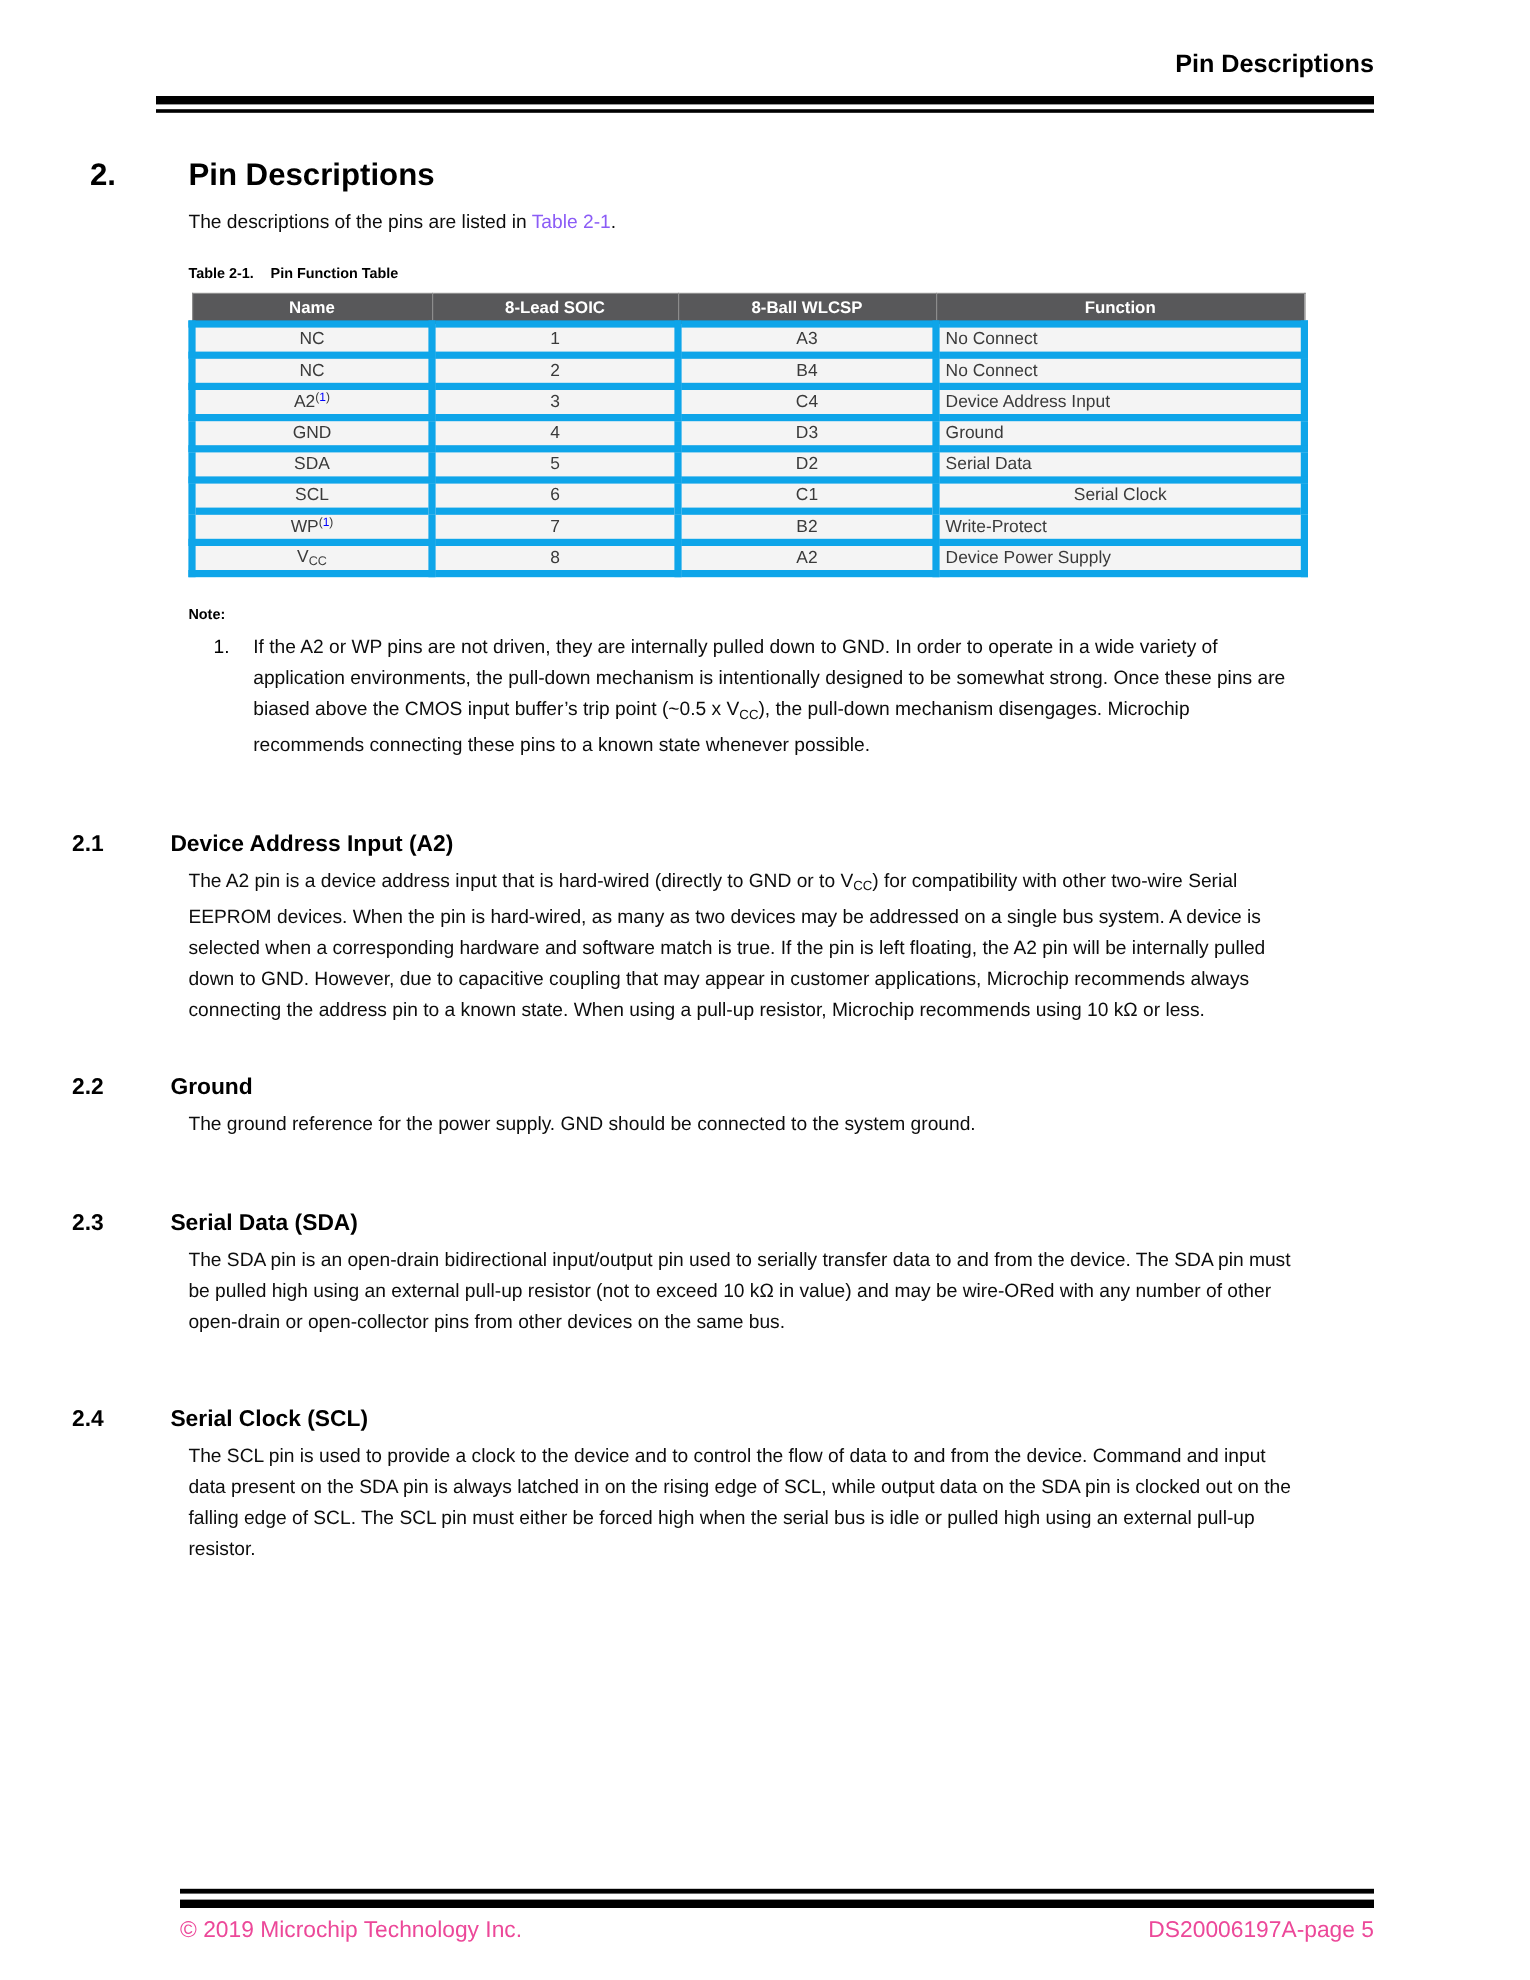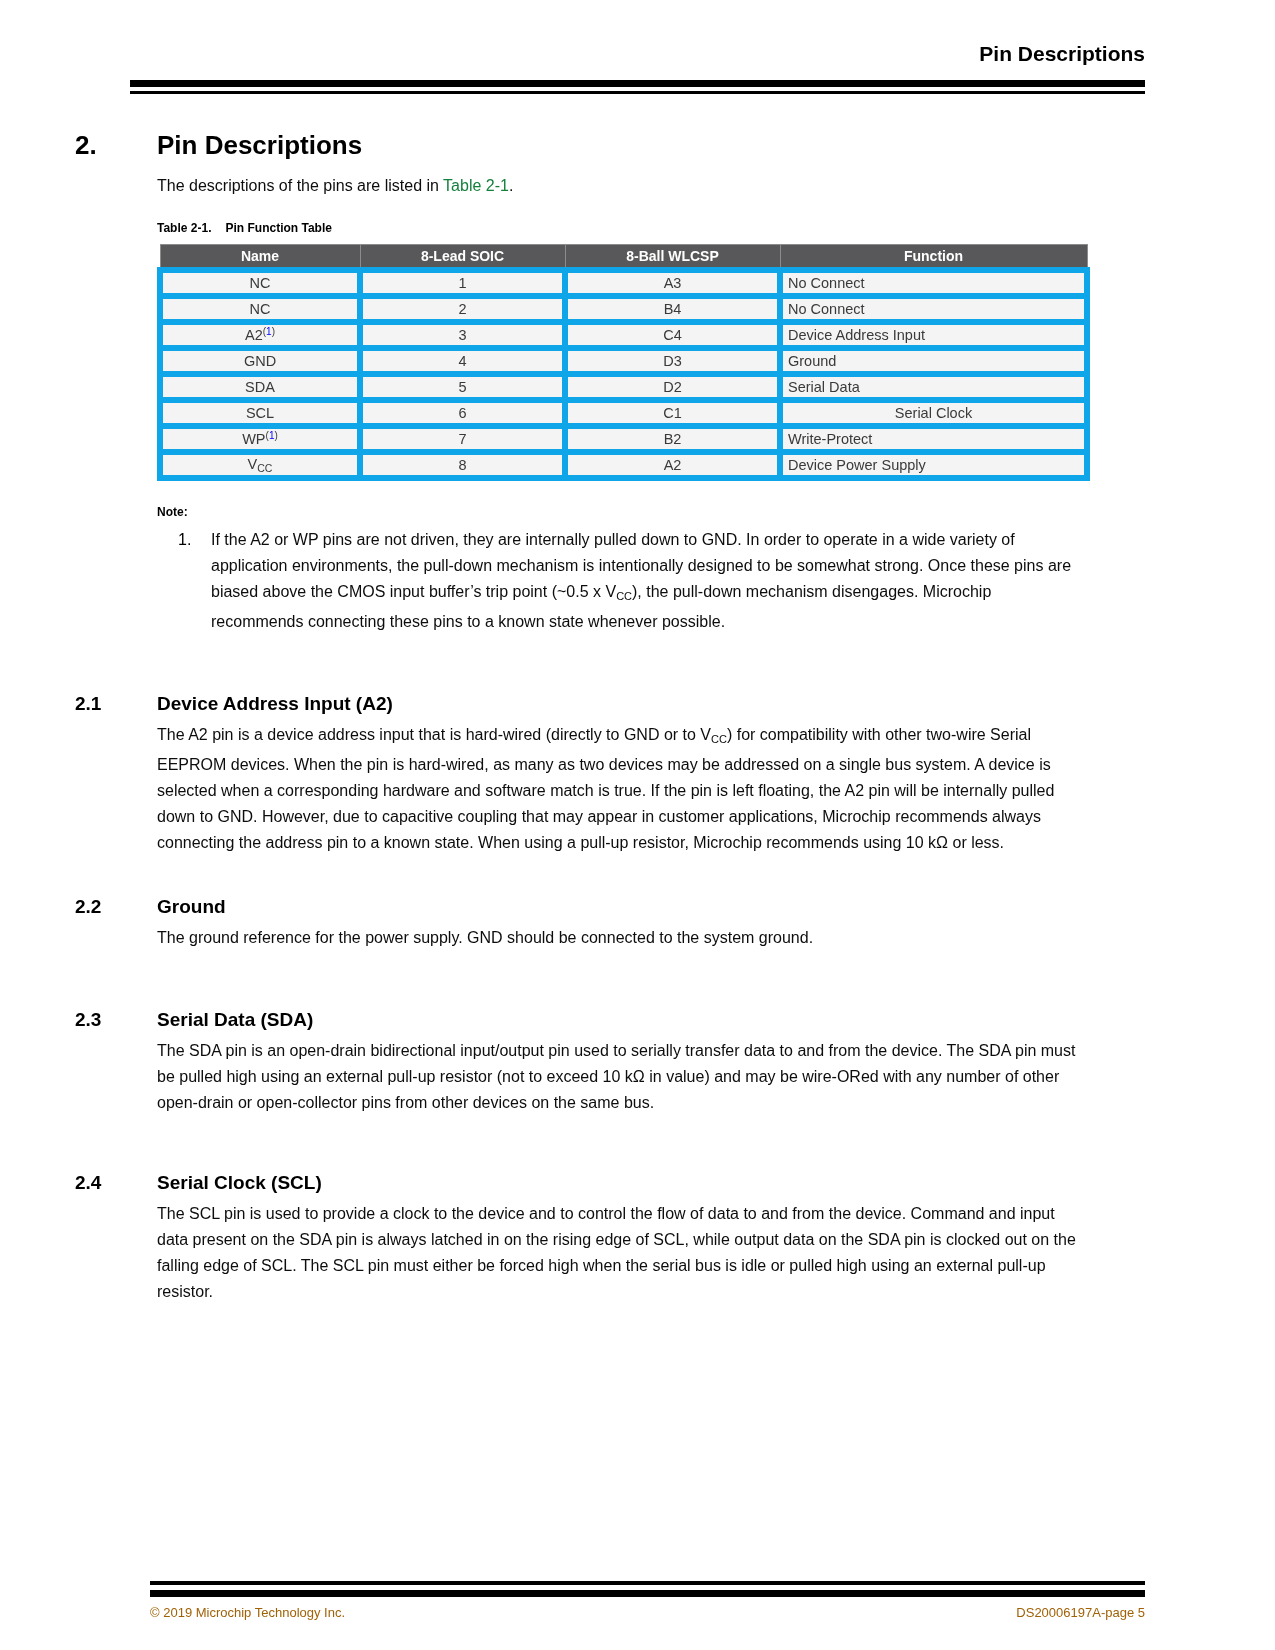--- a/index.html
+++ b/index.html
@@ -20,33 +20,33 @@
   .doc-subtitle { font-size: 21px; font-weight: bold; margin-top: 4px; }
   .header-rules { margin: 14px 130px 0 130px; }
   .rule-thick { height: 7px; background: #000; }
   .rule-thin { height: 3px; background: #000; margin-top: 4px; }
 
   
   .sec-main { display: flex; padding-left: 75px; margin-top: 36px; }
   .sec-main .sec-num { width: 82px; font-size: 26px; font-weight: bold; }
   .sec-main .sec-title { font-size: 26px; font-weight: bold; }
 
-  .sec-sub { display: flex; padding-left: 75px; }
+  .sec-sub { display: flex; padding-left: 60px; }
   .sec-sub .sec-num { width: 82px; font-size: 19px; font-weight: bold; }
   .sec-sub .sec-title { font-size: 19px; font-weight: bold; }
 
   .body-text {
     margin-left: 157px;
     width: 930px;
     font-size: 16px;
     line-height: 26px;
     color: #0d0d0d;
   }
   .intro { margin-top: 12px; }
-  a.doclink { color: #15803d; text-decoration: none; cursor: pointer; }
+  a.doclink { color: #8b5cf6; text-decoration: none; cursor: pointer; }
 
   sub.vcc { font-size: 11px; vertical-align: -3px; letter-spacing: 0; }
 
   
   .table-caption { margin-left: 157px; margin-top: 22px; font-size: 12px; font-weight: bold; }
   .table-caption .cap-title { margin-left: 14px; }
 
   table.pin-table {
     margin-left: 157px;
     margin-top: 9px;
@@ -95,21 +95,21 @@
   .gap-s22 { margin-top: 40px; }
   .gap-s23 { margin-top: 58px; }
   .gap-s24 { margin-top: 56px; }
 
   
   .doc-footer { position: absolute; left: 0; right: 0; bottom: 30px; }
   .footer-rules { margin: 0 130px 0 150px; }
   .footer-rule-thin { height: 4px; background: #000; }
   .footer-rule-thick { height: 7px; background: #000; margin-top: 5px; }
   .footer-row { display: flex; justify-content: space-between; margin: 8px 130px 0 150px; }
-  .footer-row .f-left, .footer-row .f-right { font-size: 13px; color: #a16207; }
+  .footer-row .f-left, .footer-row .f-right { font-size: 19px; color: #ec4899; }
 </style>
 </head>
 <body>
 
 <div class="page">
 
   <div class="doc-header">
     <div class="doc-subtitle">Pin Descriptions</div>
   </div>
   <div class="header-rules">

